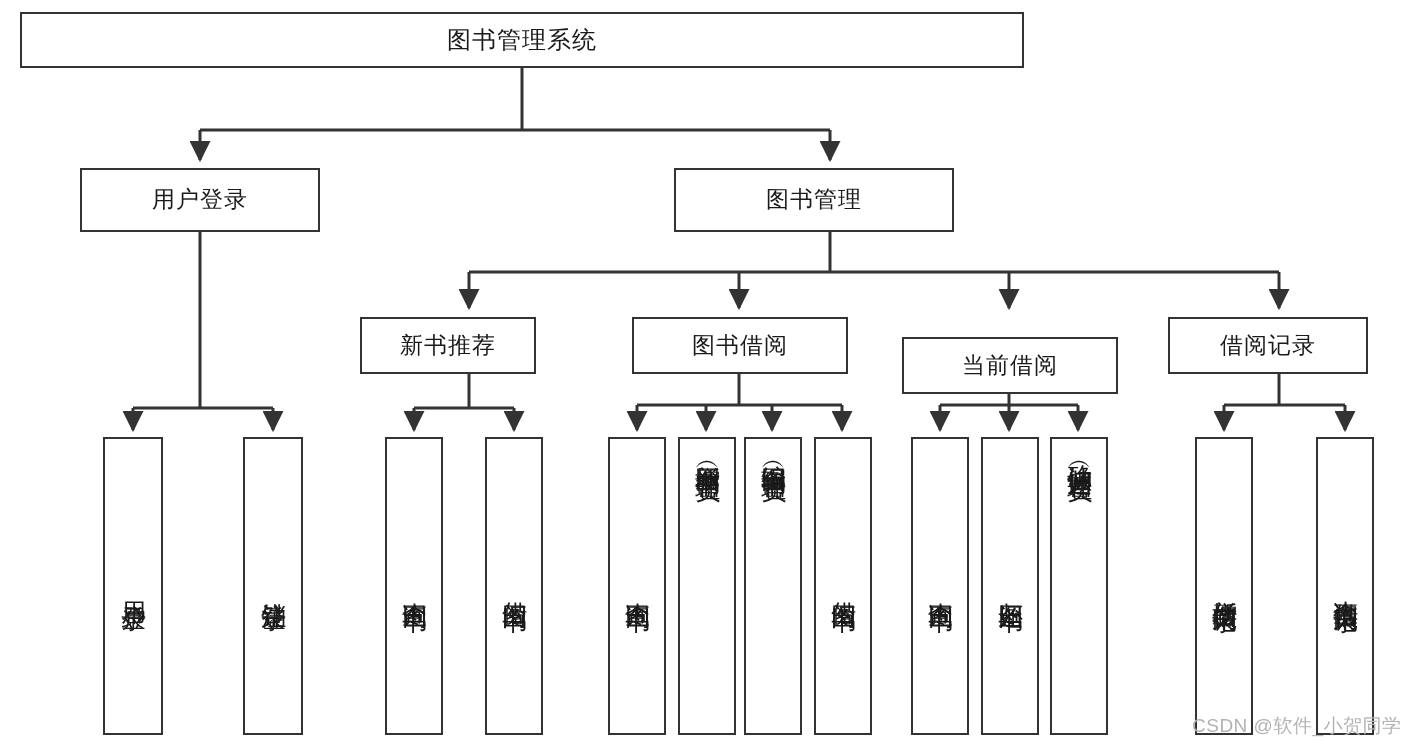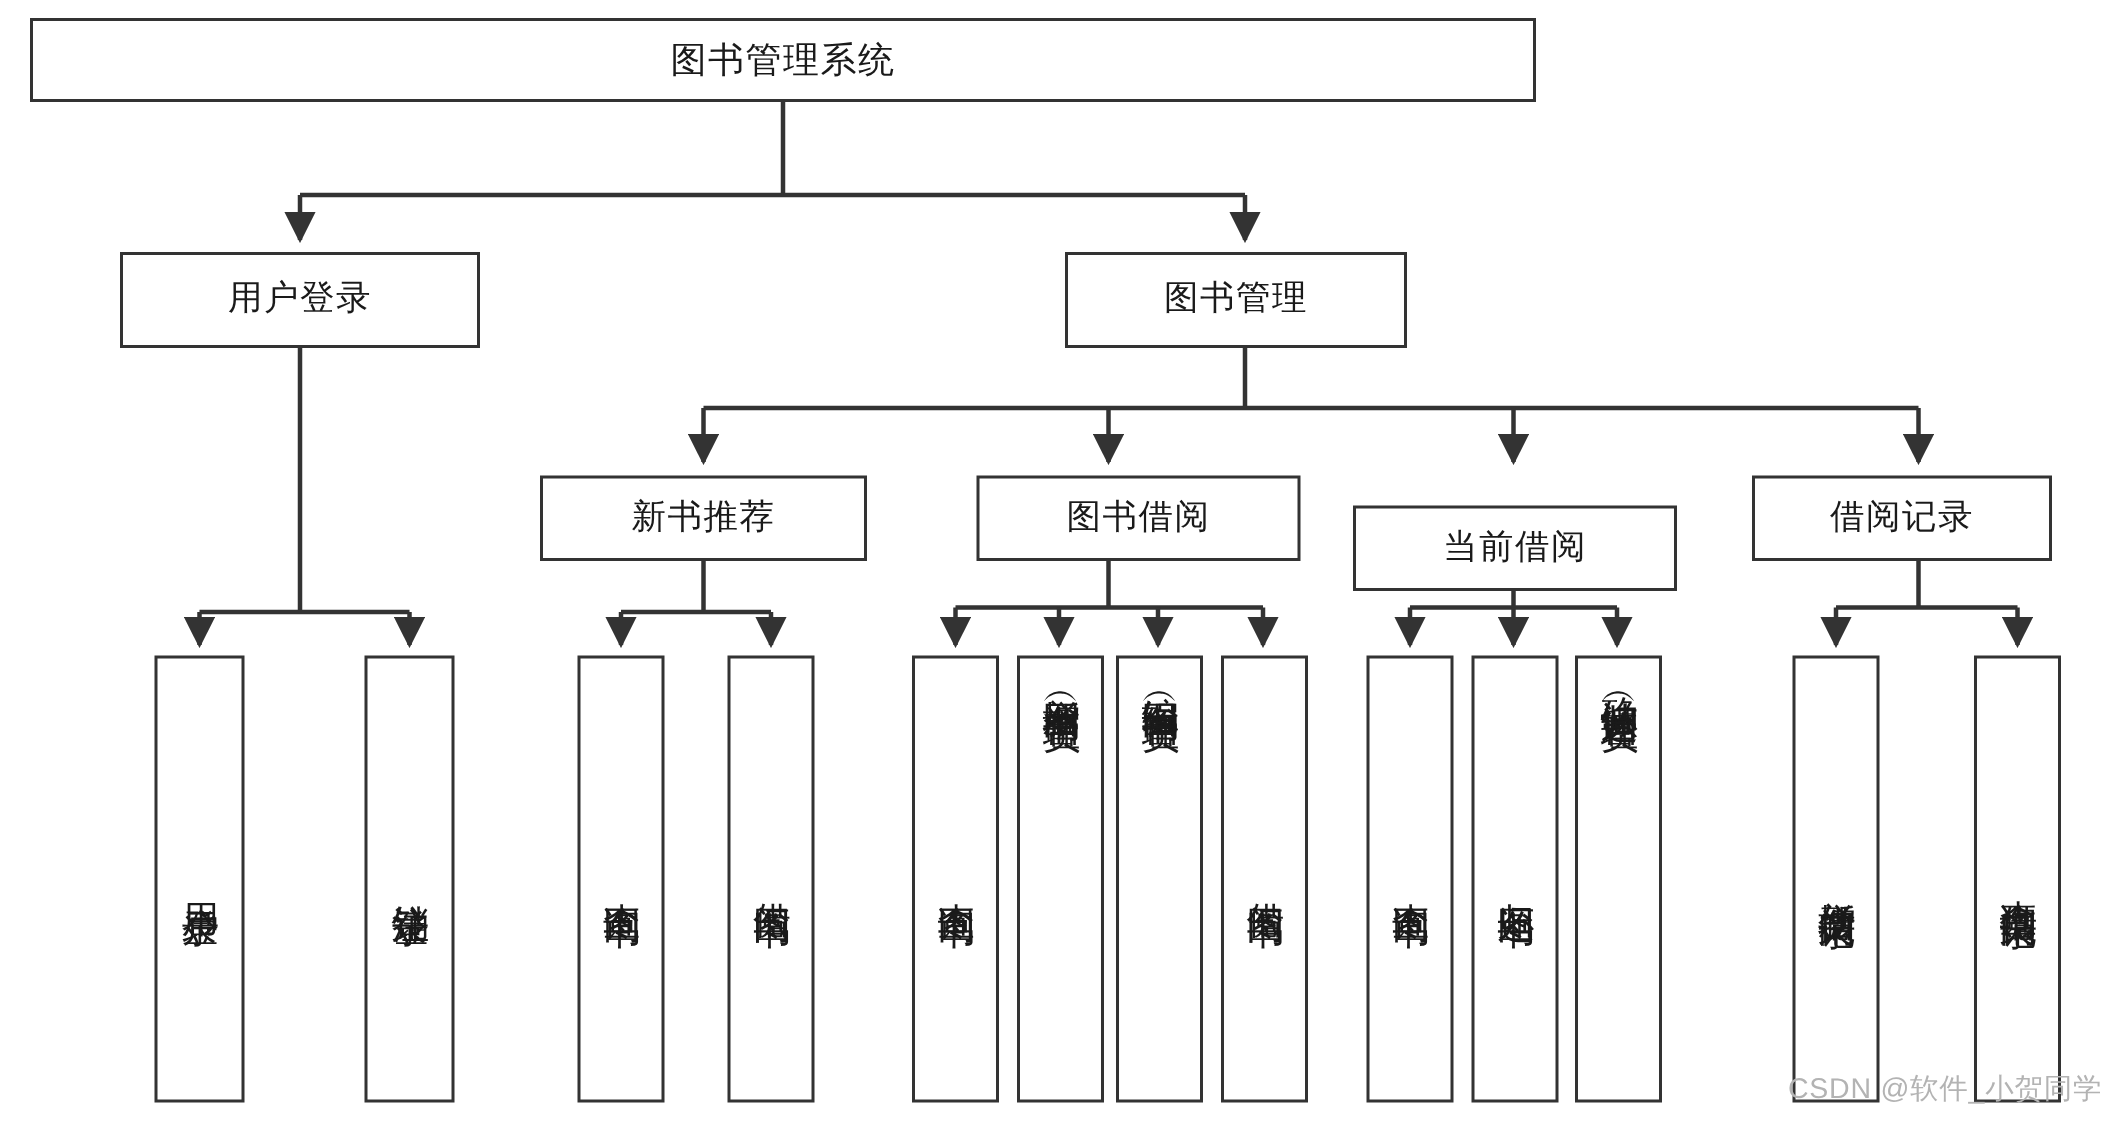--- a/index.html
+++ b/index.html
@@ -129,29 +129,29 @@
   </svg>
 
   <div class="node node-h node-root" style="left:20px; top:12px; width:1004px; height:56px;">
     <span>图书管理系统</span>
   </div>
 
   <div class="node node-h" style="left:80px; top:168px; width:240px; height:64px;">
     <span>用户登录</span>
   </div>
 
-  <div class="node node-h" style="left:710px; top:168px; width:228px; height:64px;">
+  <div class="node node-h" style="left:674px; top:168px; width:280px; height:64px;">
     <span>图书管理</span>
   </div>
 
-  <div class="node node-h" style="left:360px; top:317px; width:218px; height:57px;">
+  <div class="node node-h" style="left:360px; top:317px; width:176px; height:57px;">
     <span>新书推荐</span>
   </div>
 
-  <div class="node node-h" style="left:651px; top:317px; width:216px; height:57px;">
+  <div class="node node-h" style="left:632px; top:317px; width:216px; height:57px;">
     <span>图书借阅</span>
   </div>
 
   <div class="node node-h" style="left:902px; top:317px; width:216px; height:57px;margin-top:20px;">
     <span>当前借阅</span>
   </div>
 
   <div class="node node-h" style="left:1168px; top:317px; width:200px; height:57px;">
     <span>借阅记录</span>
   </div>

